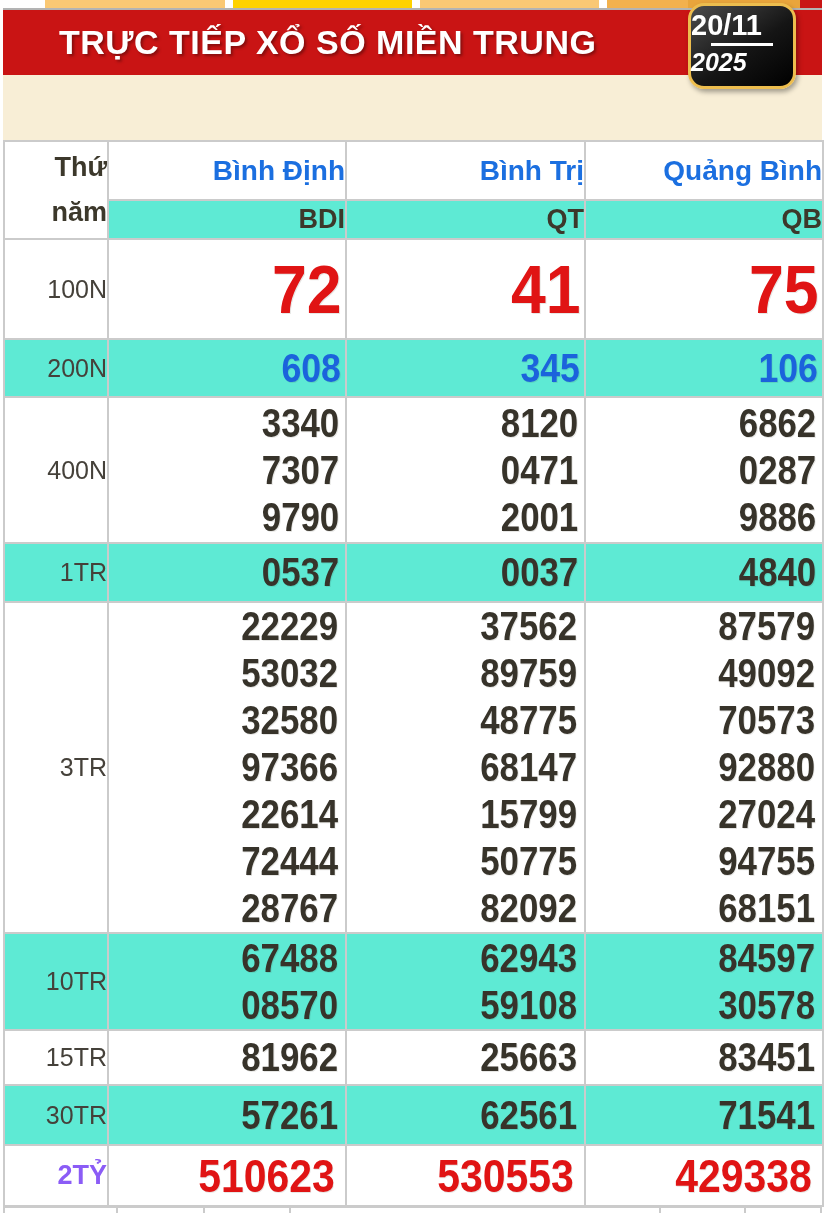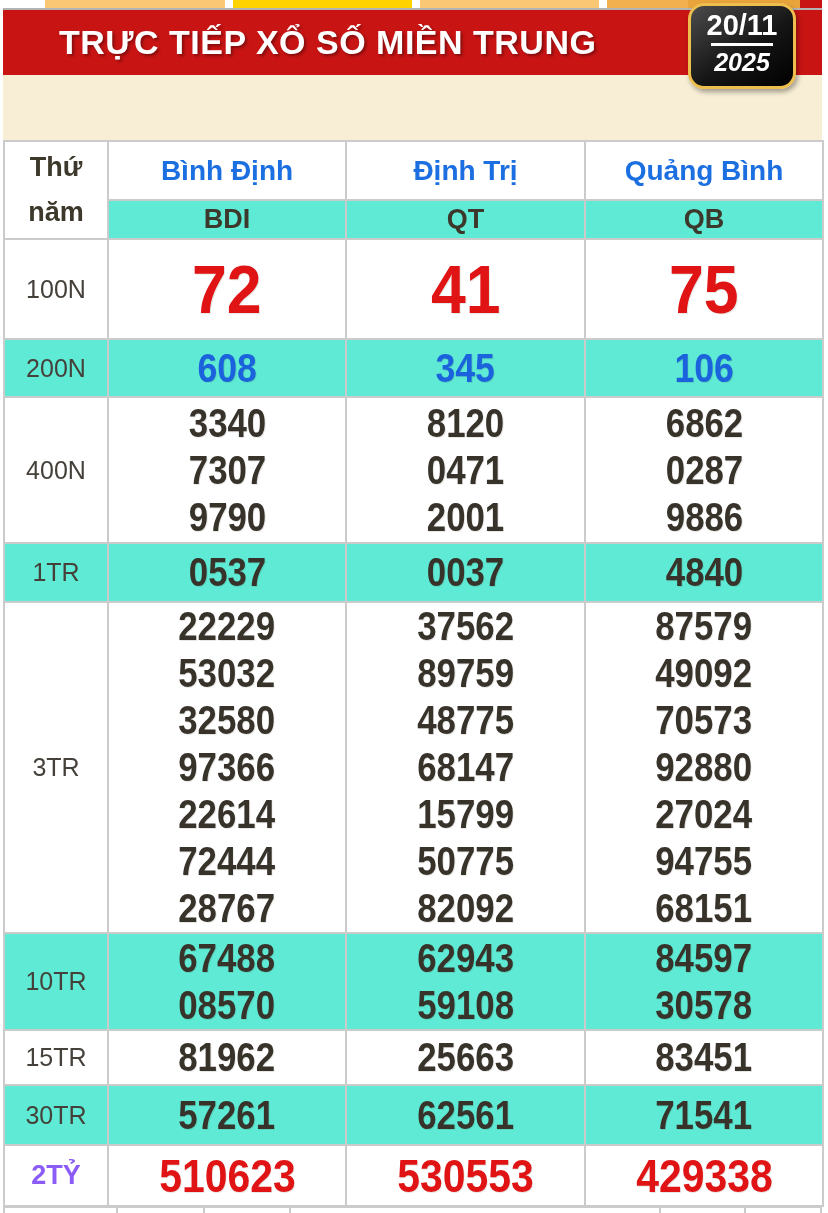--- a/index.html
+++ b/index.html
@@ -16,30 +16,30 @@
   .page-title { color:#fff; font-weight:bold; font-size:34px; margin-left:56px;
                 letter-spacing:.5px; white-space:nowrap;
                 text-shadow:2px 2px 3px rgba(0,0,0,.35); }
 
   
   .cream { position:absolute; left:3px; top:75px; width:819px; height:65px; background:#F8EED6; }
 
   
   .date-badge { position:absolute; left:688px; top:3px; width:108px; height:86px; z-index:5;
                 background:linear-gradient(145deg,#4c4c4c 0%,#151515 55%,#000 100%);
-                border:3px solid #EDBD4E; border-radius:16px; text-align:center; color:#fff;
+                border:3px solid #EDBD4E; border-radius:16px; text-align:left; color:#fff;
                 box-shadow:2px 3px 5px rgba(0,0,0,.35); }
   .date-dm { font-size:29px; font-weight:bold; line-height:33px; margin-top:3px; }
   .date-divider { width:62px; height:3px; background:#fff; margin:1px auto 2px; }
   .date-yr { font-size:25px; font-weight:bold; line-height:28px;font-style:italic; }
 
   
   table.results { position:absolute; left:3px; top:140px; width:819px;
                   border-collapse:collapse; table-layout:fixed; background:#fff; }
-  table.results td { border:2px solid #CBCBCB; text-align:center; vertical-align:middle; padding:0; }
+  table.results td { border:2px solid #CBCBCB; text-align:right; vertical-align:middle; padding:0; }
   tr.gray td { background:#5eead4; }
   tr.white td { background:#FFFFFF; }
 
   .day { font-size:27px; font-weight:bold; color:#3C382B; line-height:45px; white-space:pre-line; }
   .prov { font-size:28px; font-weight:bold; color:#1B6FE0; cursor:pointer;margin-top:28px; }
   .code { font-size:27px; font-weight:bold; color:#3C382B; }
   .lbl  { font-size:25px; color:#45413A; }
   .lbl-bold { font-weight:bold; font-size:27px; color:#8b5cf6; }
 
   .num { display:inline-block; transform:scaleX(.87); transform-origin:center;
@@ -99,21 +99,21 @@
         <col style="width:238px">
         <col style="width:239px">
         <col style="width:238px">
       </colgroup>
 
     <tbody>
         <tr class="white h-prov">
       <td rowspan="2"><span class="day">Thứ
 năm</span></td>
       <td><span class="prov">Bình Định</span></td>
-      <td><span class="prov">Định Trị</span></td>
+      <td><span class="prov">Bình Trị</span></td>
       <td><span class="prov">Quảng Bình</span></td>
     </tr>
     <tr class="gray h-code">
       <td><span class="code">BDI</span></td>
       <td><span class="code">QT</span></td>
       <td><span class="code">QB</span></td>
     </tr>
 
     <tr class="white h-100">
       <td><span class="lbl">100N</span></td>

